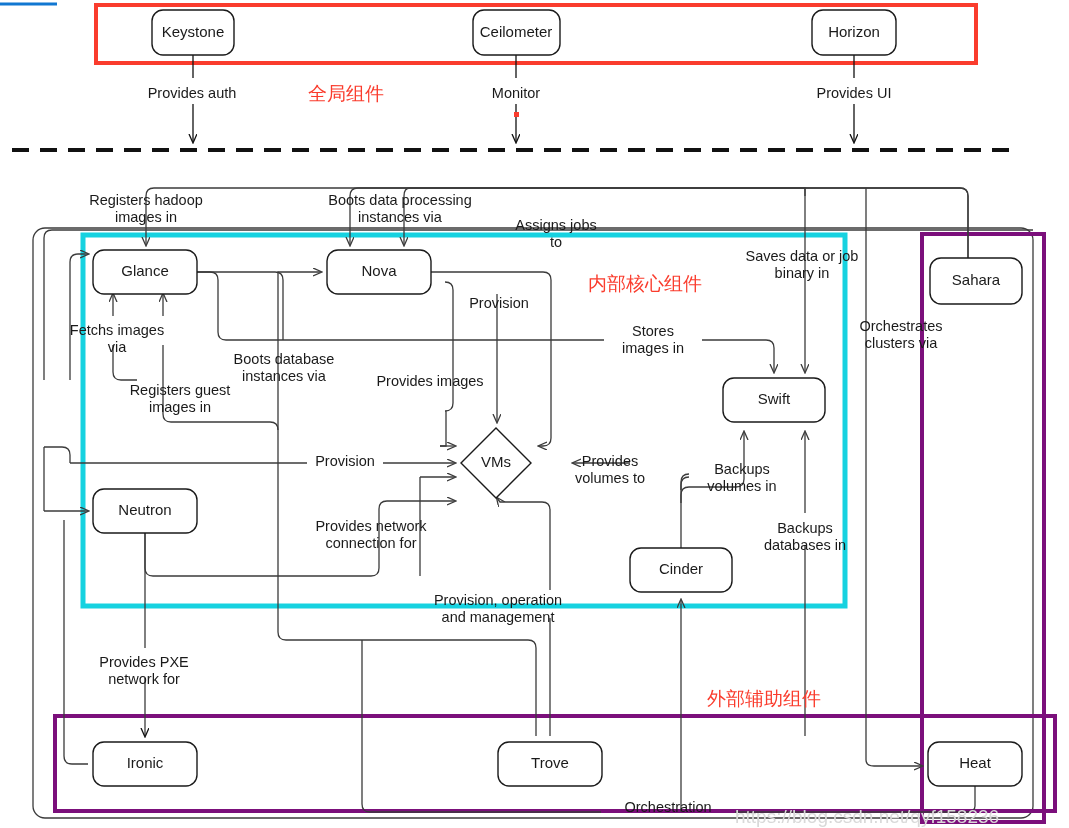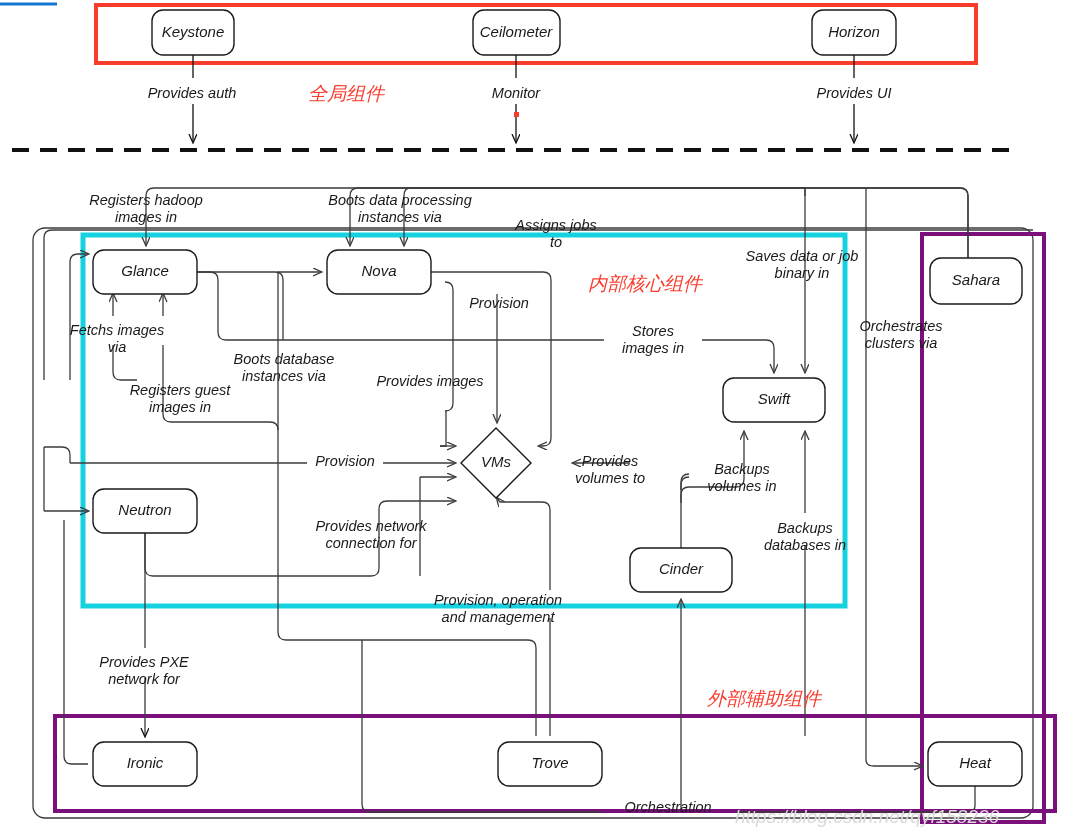--- a/index.html
+++ b/index.html
@@ -10,21 +10,20 @@
   body {
     width: 1069px;
     height: 828px;
     font-family: "Liberation Sans", sans-serif;
     overflow: hidden;
   }
   #diagram-root {
     position: relative;
     width: 1069px;
     height: 760px;
-    font-style: italic;
   }
   svg.canvas {
     position: absolute;
     top: 0;
     left: 0;
     width: 1069px;
     height: 828px;
   }
   .node-rect {
     fill: #ffffff;

